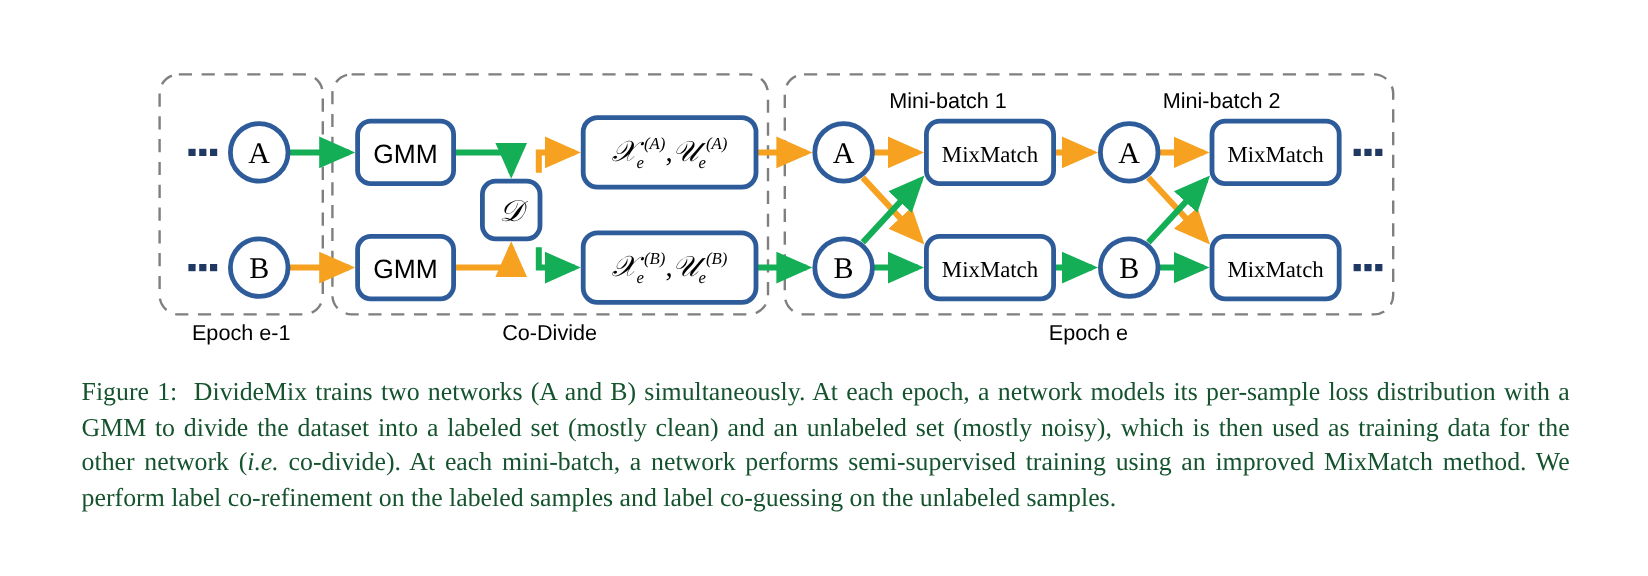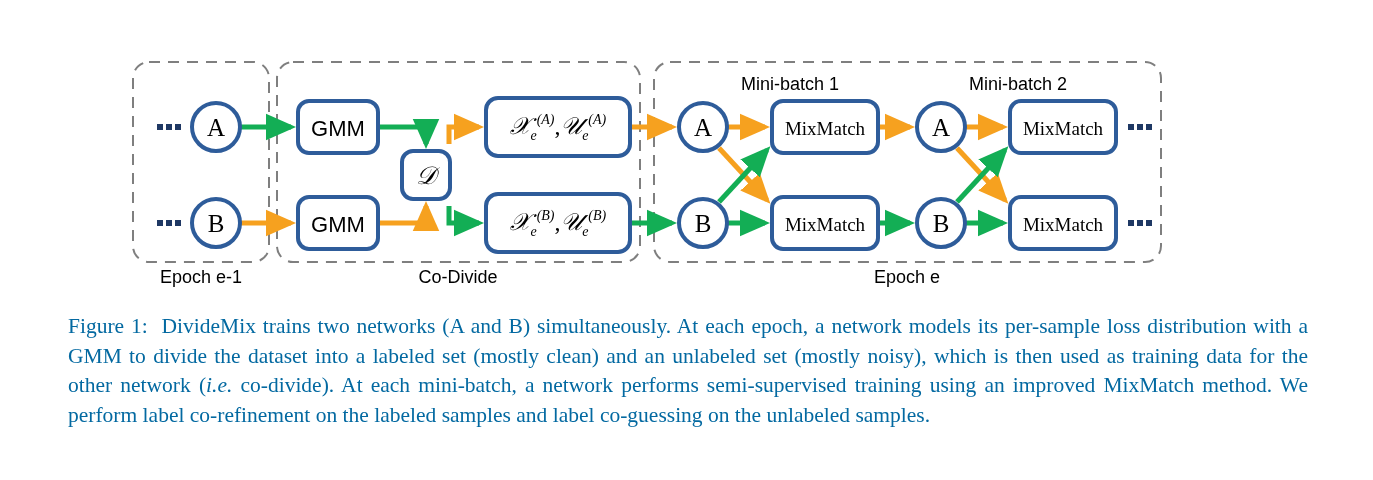--- a/index.html
+++ b/index.html
@@ -5,21 +5,21 @@
   html,body{margin:0;padding:0;}
   body{
     width:1373px;height:480px;background:#ffffff;
     font-family:"Liberation Sans",sans-serif;
     overflow:hidden;position:relative;
   }
   #figure{position:absolute;left:0;top:0;width:1373px;height:300px;}
   #caption{
     position:absolute;left:68px;top:312px;width:1240px;
     font-family:"Liberation Serif",serif;
-    font-size:21.5px;line-height:29.5px;color:#0369a1;
+    font-size:21.5px;line-height:29.5px;color:#14532d;
     text-align:justify;text-justify:inter-word;
   }
   #caption i{font-style:italic;}
   svg{display:block;}
   .boxlabel-sans{font-family:"Liberation Sans",sans-serif;}
   .boxlabel-serif{font-family:"Liberation Serif",serif;}
 </style>
 </head>
 <body>
 

